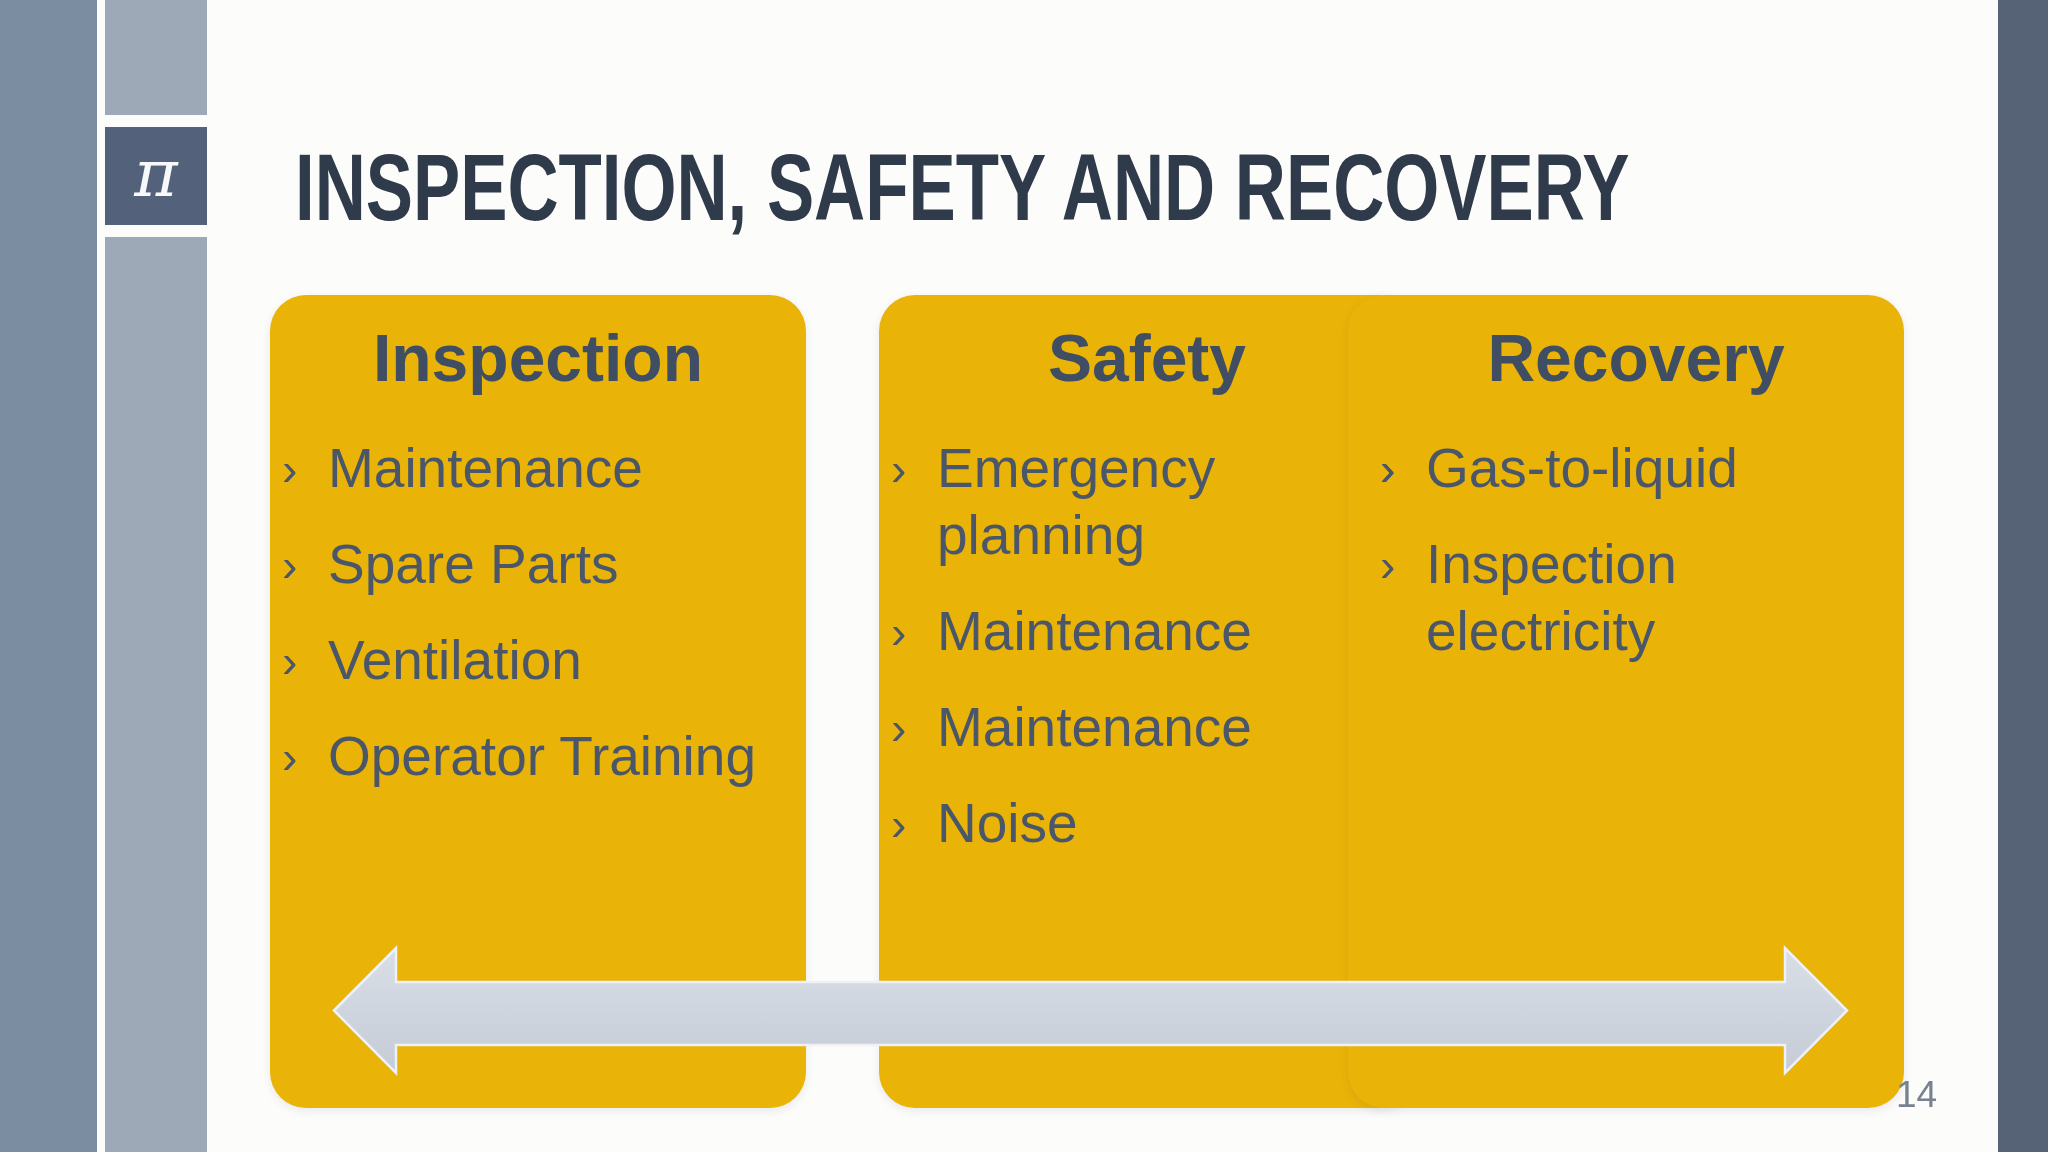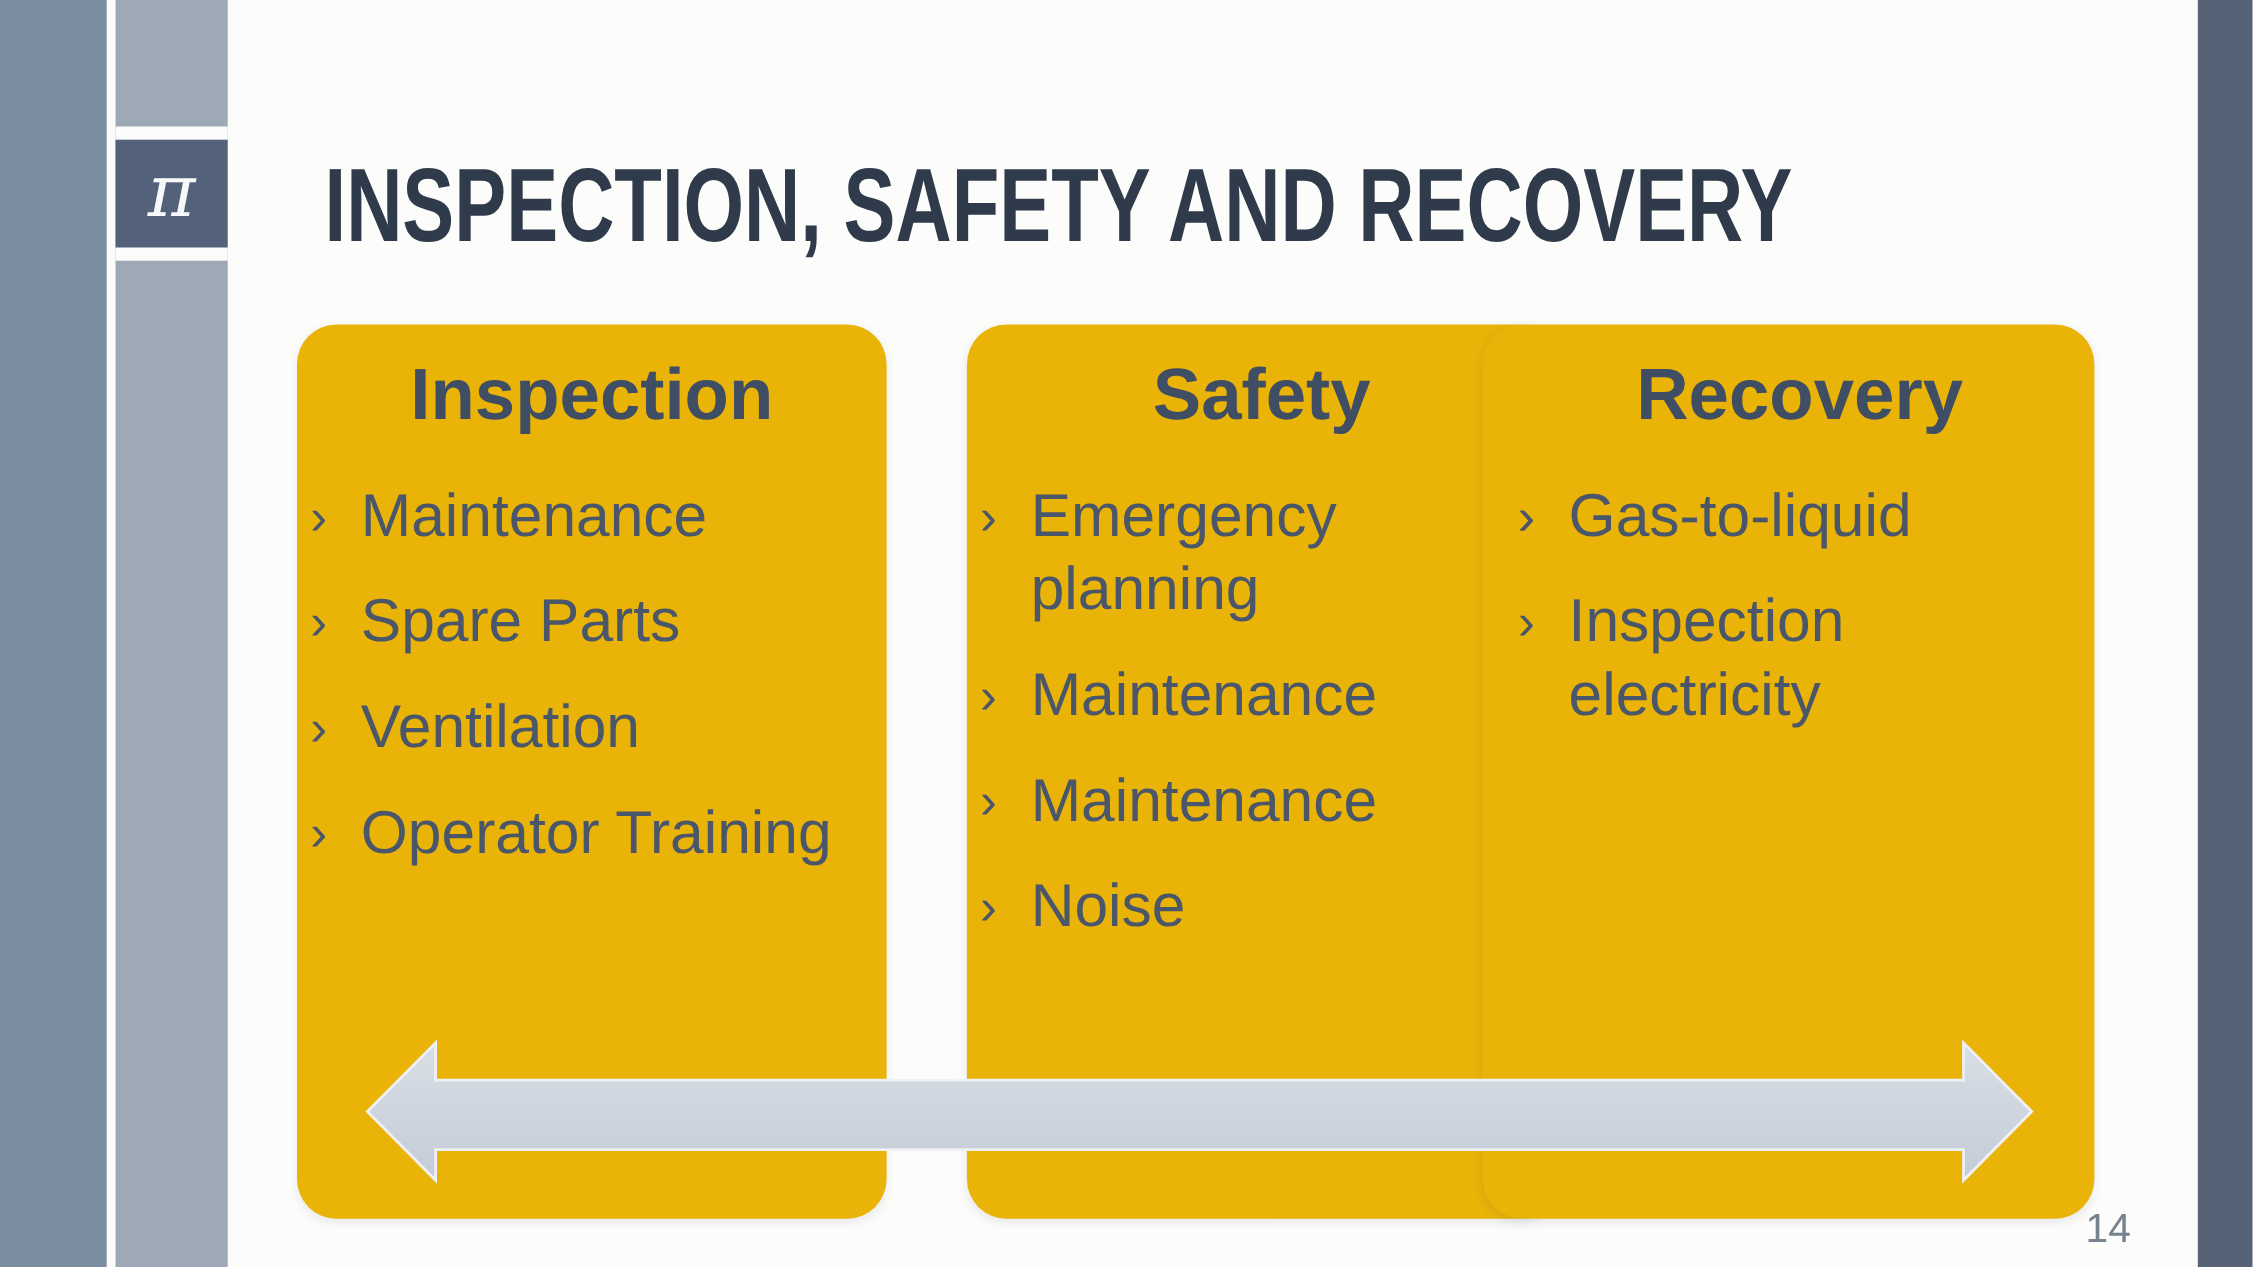--- a/index.html
+++ b/index.html
@@ -84,21 +84,21 @@
     font-size:46px;line-height:67px;
     color:#4a5669;
   }
   
   .arrow-layer{
     position:absolute;left:0;top:0;width:2048px;height:1152px;
     pointer-events:none;
   }
   
   .page-number{
-    position:absolute;left:1896px;top:1098px;
+    position:absolute;left:1896px;top:1076px;
     font-size:37px;line-height:37px;
     color:#76828f;
   }
 </style>
 </head>
 <body>
 
 <div class="slide">
 
   <div class="left-bar"></div>

